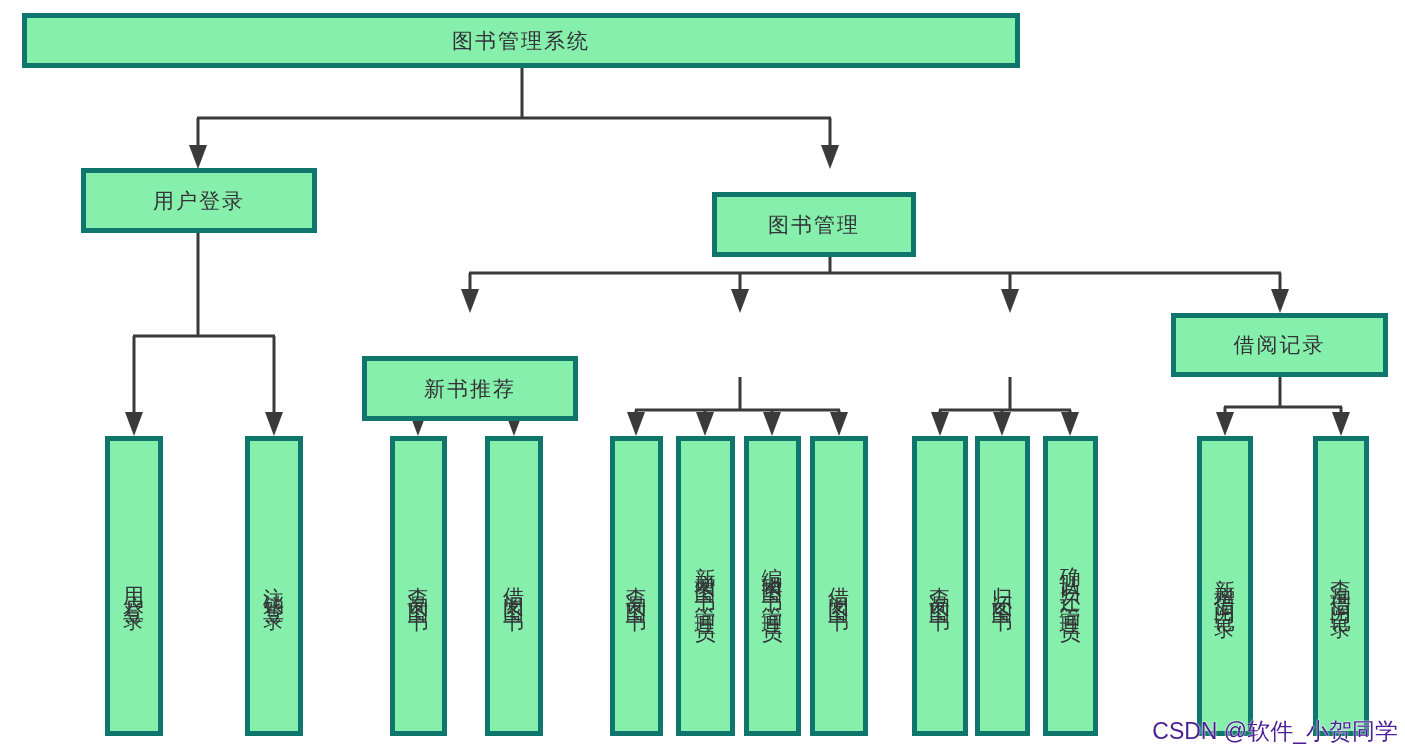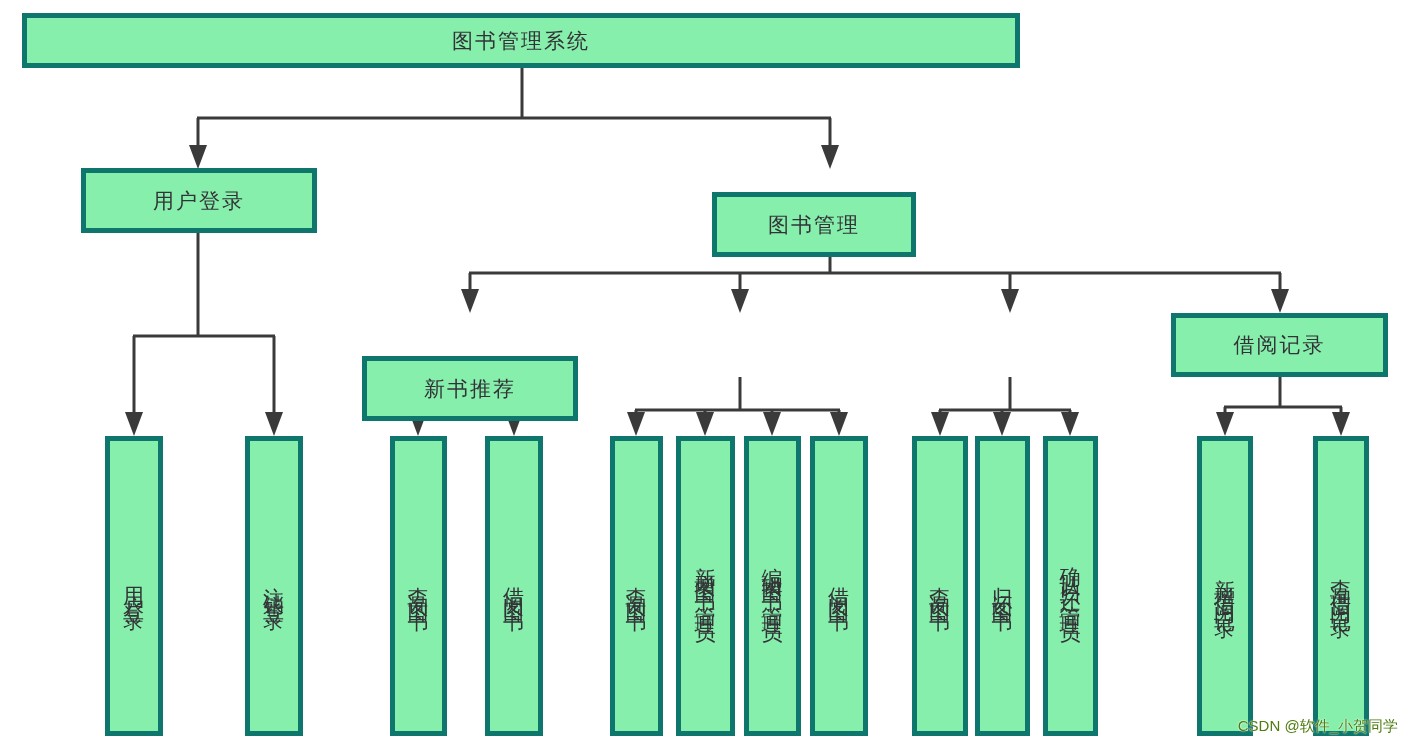--- a/index.html
+++ b/index.html
@@ -47,23 +47,23 @@
   #connectors {
     position: absolute;
     left: 0;
     top: 0;
     z-index: 1;
     pointer-events: none;
   }
   .watermark {
     position: absolute;
     right: 7px;
-    bottom: 11px;
-    font-size: 15px;
-    color: #4d7c0f;
+    bottom: 0;
+    font-size: 23px;
+    color: #4c1d95;
     text-shadow: 0 0 2px #ffffff, 0 0 1px #ffffff;
     z-index: 3;
     white-space: nowrap;
   }
 </style>
 </head>
 <body>
 
 <div class="stage">
 

